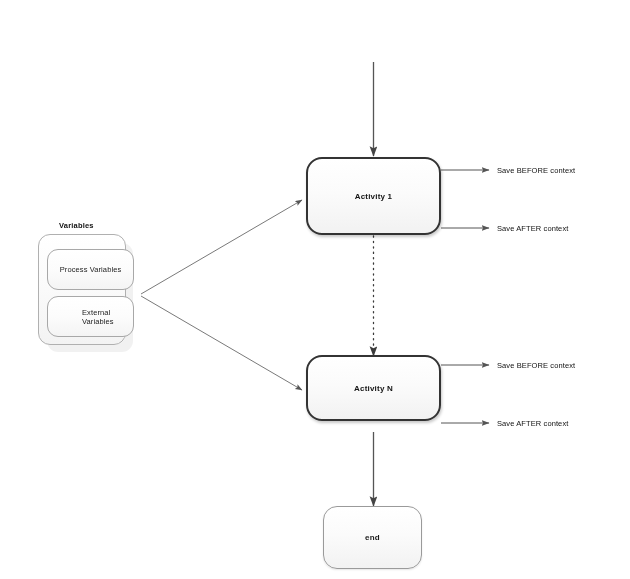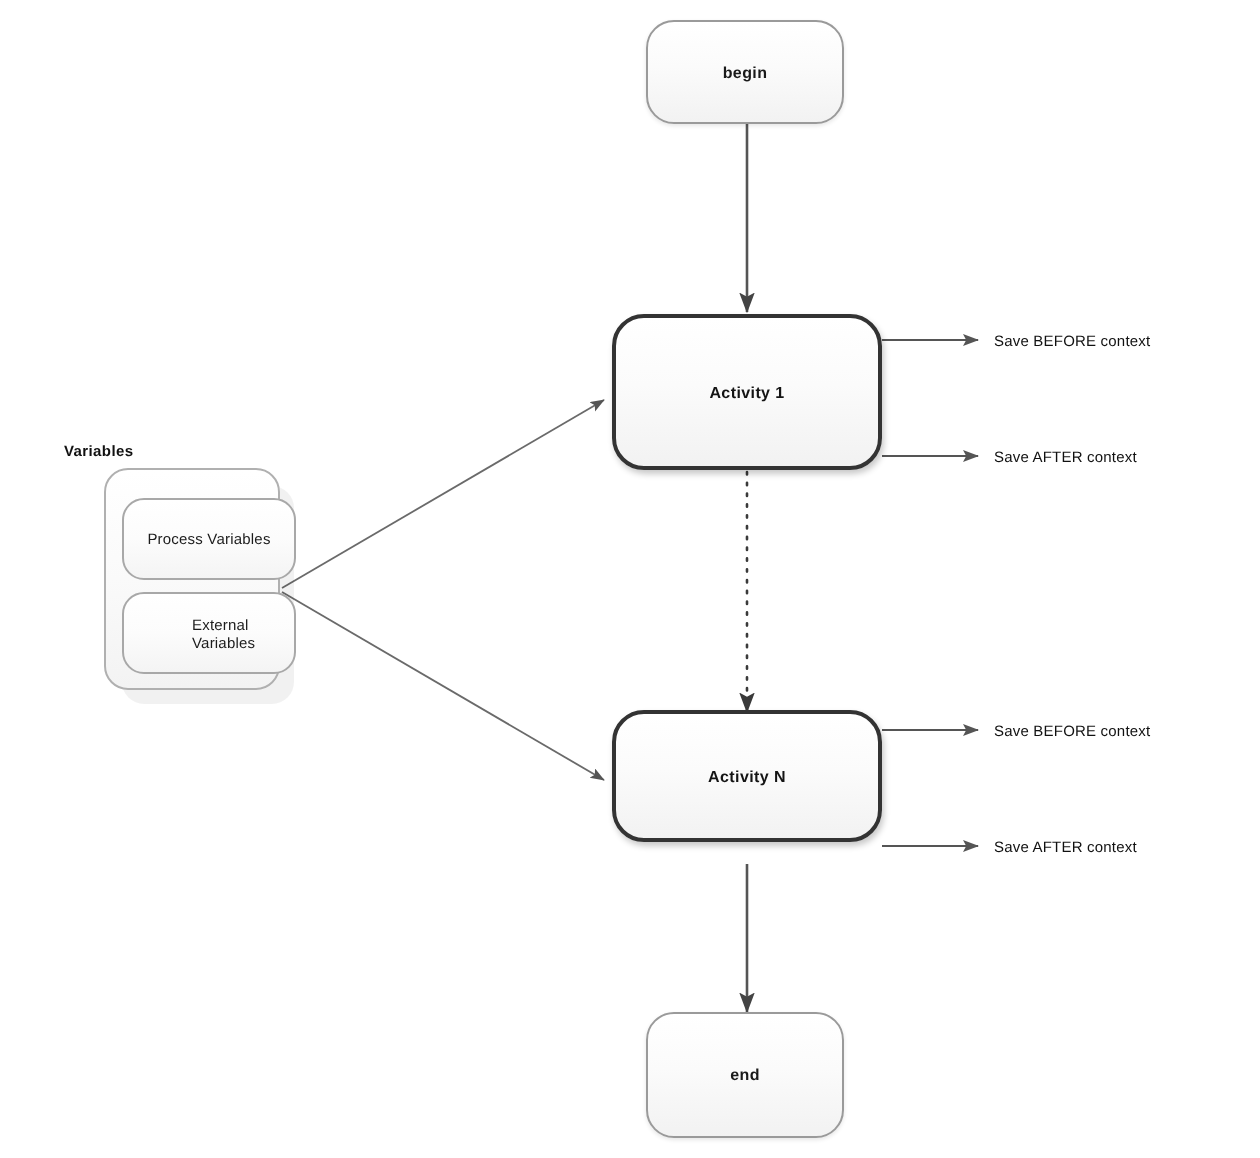--- a/index.html
+++ b/index.html
@@ -122,39 +122,36 @@
 
     <line x1="141" y1="296" x2="302" y2="390" stroke="#6a6a6a" stroke-width="0.9" marker-end="url(#arrowThin)"></line>
 
     <line x1="441" y1="170" x2="489" y2="170" stroke="#555555" stroke-width="1.0" marker-end="url(#arrowThin)"></line>
     <line x1="441" y1="228" x2="489" y2="228" stroke="#555555" stroke-width="1.0" marker-end="url(#arrowThin)"></line>
 
     <line x1="441" y1="365" x2="489" y2="365" stroke="#555555" stroke-width="1.0" marker-end="url(#arrowThin)"></line>
     <line x1="441" y1="423" x2="489" y2="423" stroke="#555555" stroke-width="1.0" marker-end="url(#arrowThin)"></line>
   </svg>
 
-  <div class="node terminal" style="left:323px; top:10px; width:99px; height:52px;">
-    <span class="label">begin</span>
-  </div>
 
   <div class="node activity" style="left:306px; top:157px; width:135px; height:78px;">
     <span class="label">Activity 1</span>
   </div>
 
   <div class="node activity" style="left:306px; top:355px; width:135px; height:66px;">
     <span class="label">Activity N</span>
   </div>
 
   <div class="node terminal" style="left:323px; top:506px; width:99px; height:63px;">
     <span class="label">end</span>
   </div>
 
-  <div class="var-group-title" style="left:32px; top:221px;text-align:right;">Variables</div>
+  <div class="var-group-title" style="left:59px; top:221px;text-align:right;">Variables</div>
 
-  <div class="var-group" style="left:38px; top:234px; width:88px; height:111px;margin-left:14px;">
+  <div class="var-group" style="left:38px; top:234px; width:88px; height:111px;">
     <div class="var-box" style="left:8px; top:14px; width:87px; height:41px;">
       <span class="label">Process Variables</span>
     </div>
     <div class="var-box" style="left:8px; top:61px; width:87px; height:41px;padding-left:34px;">
       <span class="label">External Variables</span>
     </div>
   </div>
 
   <div class="edge-label" style="left:497px; top:166px;">Save BEFORE context</div>
 

